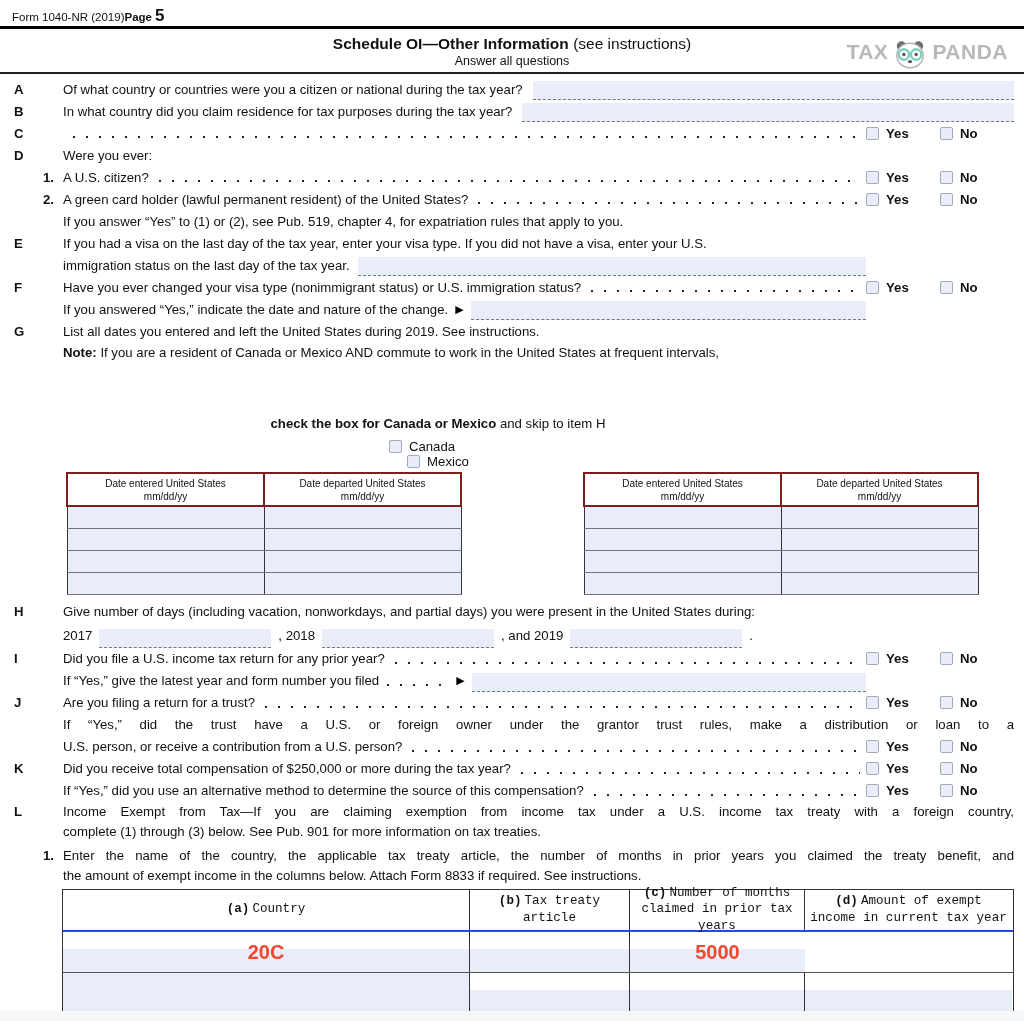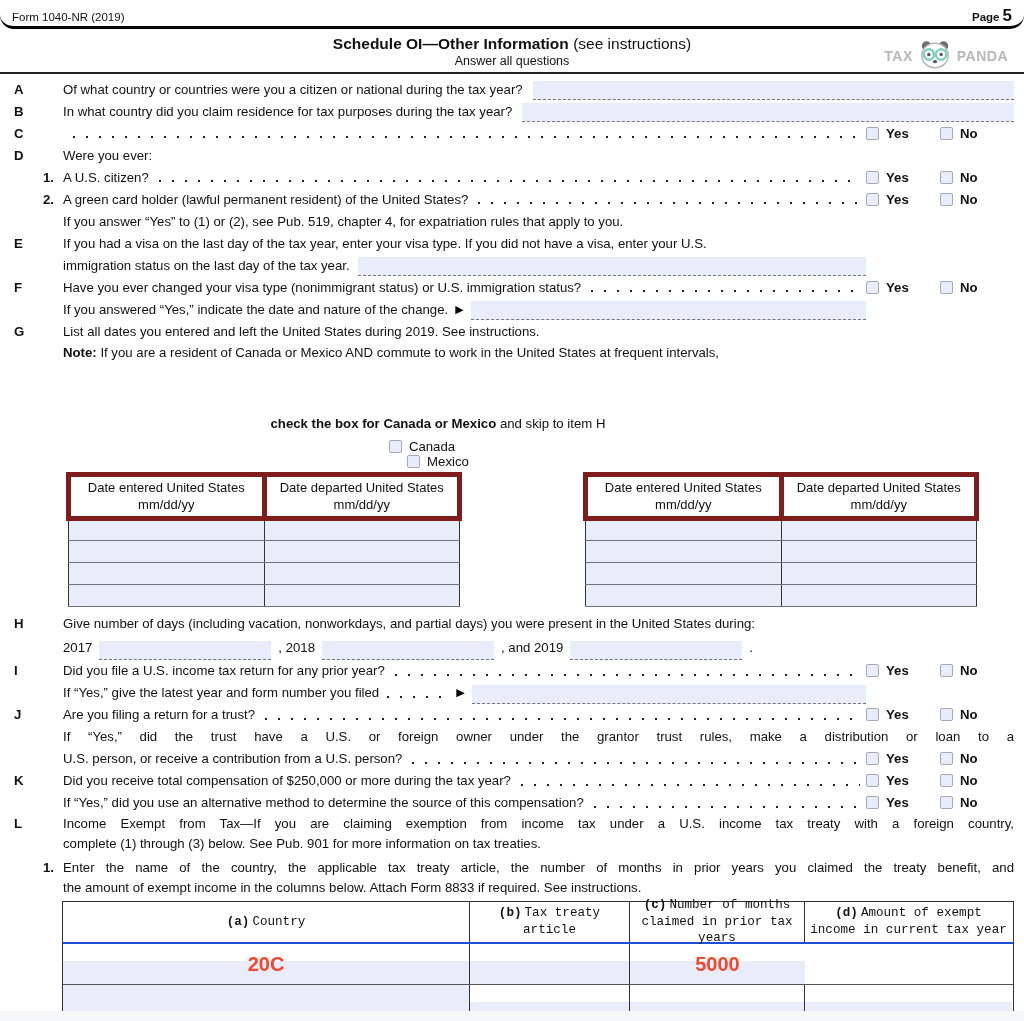--- a/index.html
+++ b/index.html
@@ -1,32 +1,32 @@
 <!DOCTYPE html>
 <html><head>
 <meta charset="utf-8">
 <style>
   * { margin:0; padding:0; box-sizing:border-box; }
   html,body { background:#fff; }
   body { width:1024px; height:1021px; font-family:"Liberation Sans", sans-serif; font-size:13.2px; color:#111; }
   .page { position:relative; width:1024px; height:1021px; overflow:hidden; background:#fff; }
 
   
-  .topbar { display:flex; justify-content:space-between; align-items:flex-end; padding:9px 12px 3px 12px; border-bottom:3px solid #000;border-radius:14px; }
+  .topbar { display:flex; justify-content:flex-start; align-items:flex-end; padding:9px 12px 3px 12px; border-bottom:3px solid #000; }
   .form-id { font-size:11.5px; }
   .page-num { font-size:11.5px; font-weight:bold; display:flex; align-items:flex-end; gap:3px; }
   .page-num .big { font-size:17px; line-height:14px; }
 
   
   .title-area { position:relative; text-align:center; padding:6px 0 4px 0; border-bottom:2px solid #222; }
   .title { font-size:15.5px; }
   .title .t-bold { font-weight:bold; }
   .subtitle { font-size:12.5px; margin-top:1px; }
-  .logo { position:absolute; right:16px; top:11px; display:flex; align-items:center; gap:5px;
-          color:#b8b8b8; font-weight:bold; font-size:14px; letter-spacing:.5px; }
+  .logo { position:absolute; right:16px; top:11px; display:flex; align-items:flex-start; gap:5px;
+          color:#b8b8b8; font-weight:bold; font-size:21px; letter-spacing:.5px; }
 
   
   .fbody { padding:4px 10px 0 10px; }
   .qrow { display:flex; align-items:center; min-height:22px; }
   .gut { flex:0 0 53px; font-weight:bold; padding-left:4px; }
   .gut.num { text-align:right; padding-right:9px; padding-left:0; }
   .qtext { white-space:nowrap; }
   .leader { flex:1 1 auto; height:2px; align-self:flex-end; margin:0 6px 6px 10px;
             background:repeating-linear-gradient(to right,#222 0 2px,transparent 2px 13px); }
   .leader.mini { flex:0 0 56px; margin-left:8px; }
@@ -38,21 +38,21 @@
   .field { background:#e9edf9; border-bottom:1px dashed #777; height:19px; align-self:flex-end; }
   .grow { flex:1 1 auto; }
   .mr-end { margin-right:148px; }
   .arrow { font-size:11px; margin:0 7px; color:#000; }
   .just { text-align:justify; text-align-last:justify; }
   .para { flex:1 1 auto; line-height:20px; }
 
   
   .gtables { display:flex; margin:3px 0 6px 56px; }
   .gtable { border-collapse:collapse; width:396px; border:1.5px solid #333; table-layout:fixed; }
-  .gtable th { border:5px solid #7f1d1d; font-weight:normal; font-size:13px; padding:3px 0 2px 0; line-height:1.3; background:#fff; }
+  .gtable th { border:2px solid #7f1d1d; font-weight:normal; font-size:10px; padding:3px 0 2px 0; line-height:1.3; background:#fff; }
   .gtable td { border:1px solid #70747e; border-left:1px solid #333; border-right:1px solid #333; height:22px; background:#e9edf9; }
   .gtable-gap { width:121px; }
 
   
   .hfield { width:172px; margin:0 7px; }
 
   
   .ttable { margin:3px 0 0 52px; width:952px; border:1.6px solid #333; }
   .trow { display:grid; grid-template-columns:407px 160px 175px 207px; }
   .tc { border-right:1px solid #333; display:flex; flex-direction:column; justify-content:center; text-align:center; font-size:12.6px; line-height:1.3; }

